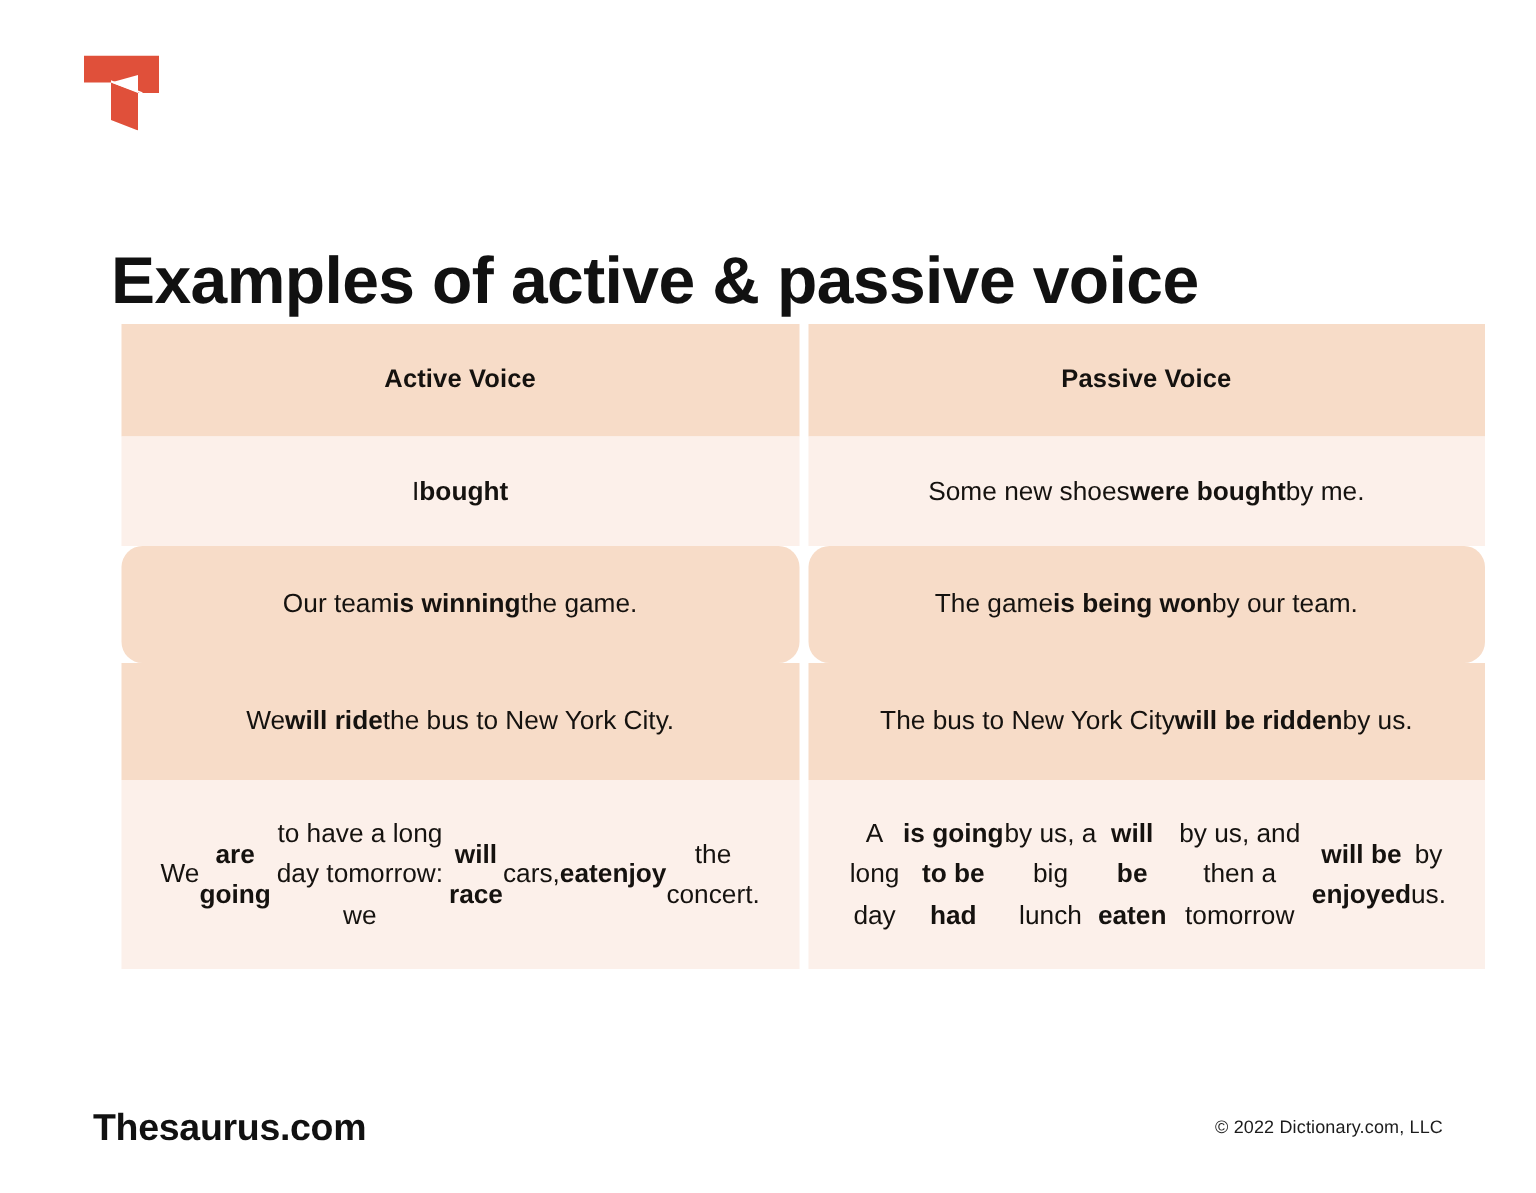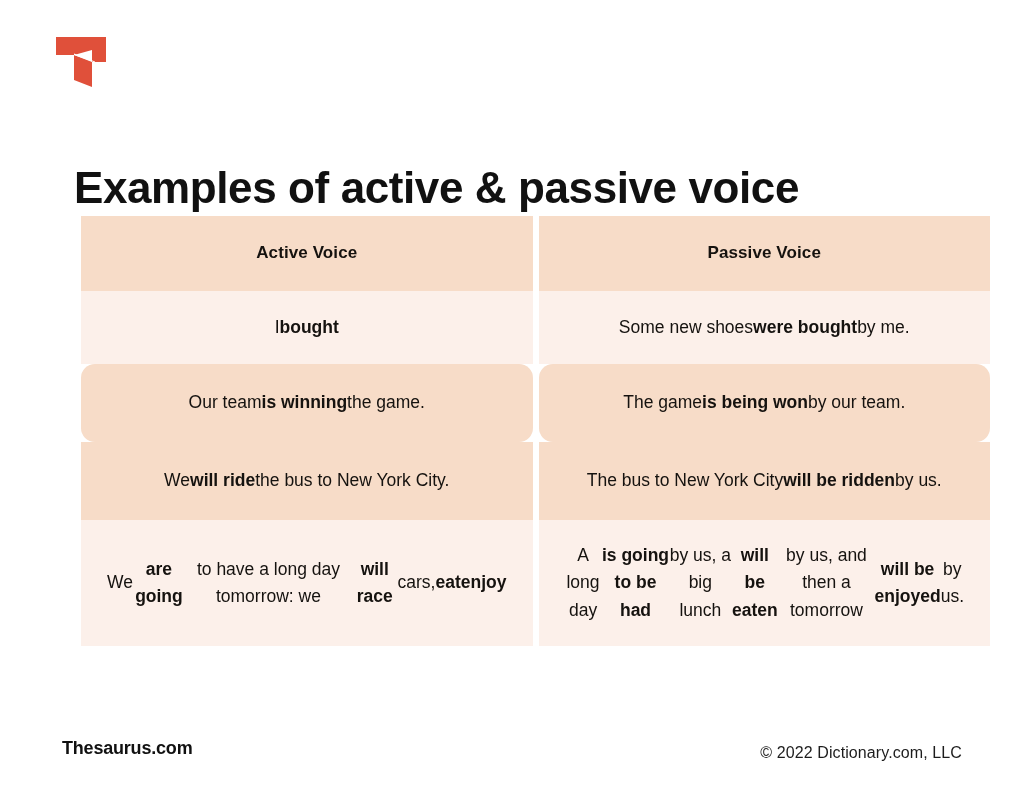--- a/index.html
+++ b/index.html
@@ -81,30 +81,30 @@
   .vt-row.r2 .vt-cell { height: 78px; border-radius: 14px; }
   .vt-row.r3 .vt-cell { height: 75px; }
   .vt-row.r4 .vt-cell { height: 78px; }
   .vt-row.r5 .vt-cell { height: 126px; }
 
   
   .footer-brand {
     position: absolute;
     left: 62px;
     top: 738px;
-    font-size: 18px;
+    font-size: 25px;
     font-weight: 700;
     letter-spacing: -0.2px;
     color: #111111;
   }
   .footer-copy {
     position: absolute;
     right: 62px;
     top: 744px;
-    font-size: 16px;
+    font-size: 12px;
     font-weight: 400;
     color: #1c1c1c;
     letter-spacing: 0.1px;
   }
 </style>
 </head>
 <body>
 
 <div class="logo-wrap">
   <svg width="50" height="50" viewBox="0 0 50 50">
@@ -165,20 +165,21 @@
 
   <div class="vt-row r5 shade-light">
     <div class="vt-cell">
         <span>We </span>
         <span class="b">are going</span>
         <span> to have a long day tomorrow: we </span>
         <span class="b">will race</span>
         <span> cars, </span>
         <span class="b">eat</span>
         <span class="b">enjoy</span>
+        <span> the concert.</span>
       </div>
     <div class="vt-cell">
         <span>A long day </span>
         <span class="b">is going to be had</span>
         <span> by us, a big lunch </span>
         <span class="b">will be eaten</span>
         <span> by us, and then a tomorrow </span>
         <span class="b">will be enjoyed</span>
         <span> by us.</span>
       </div>

